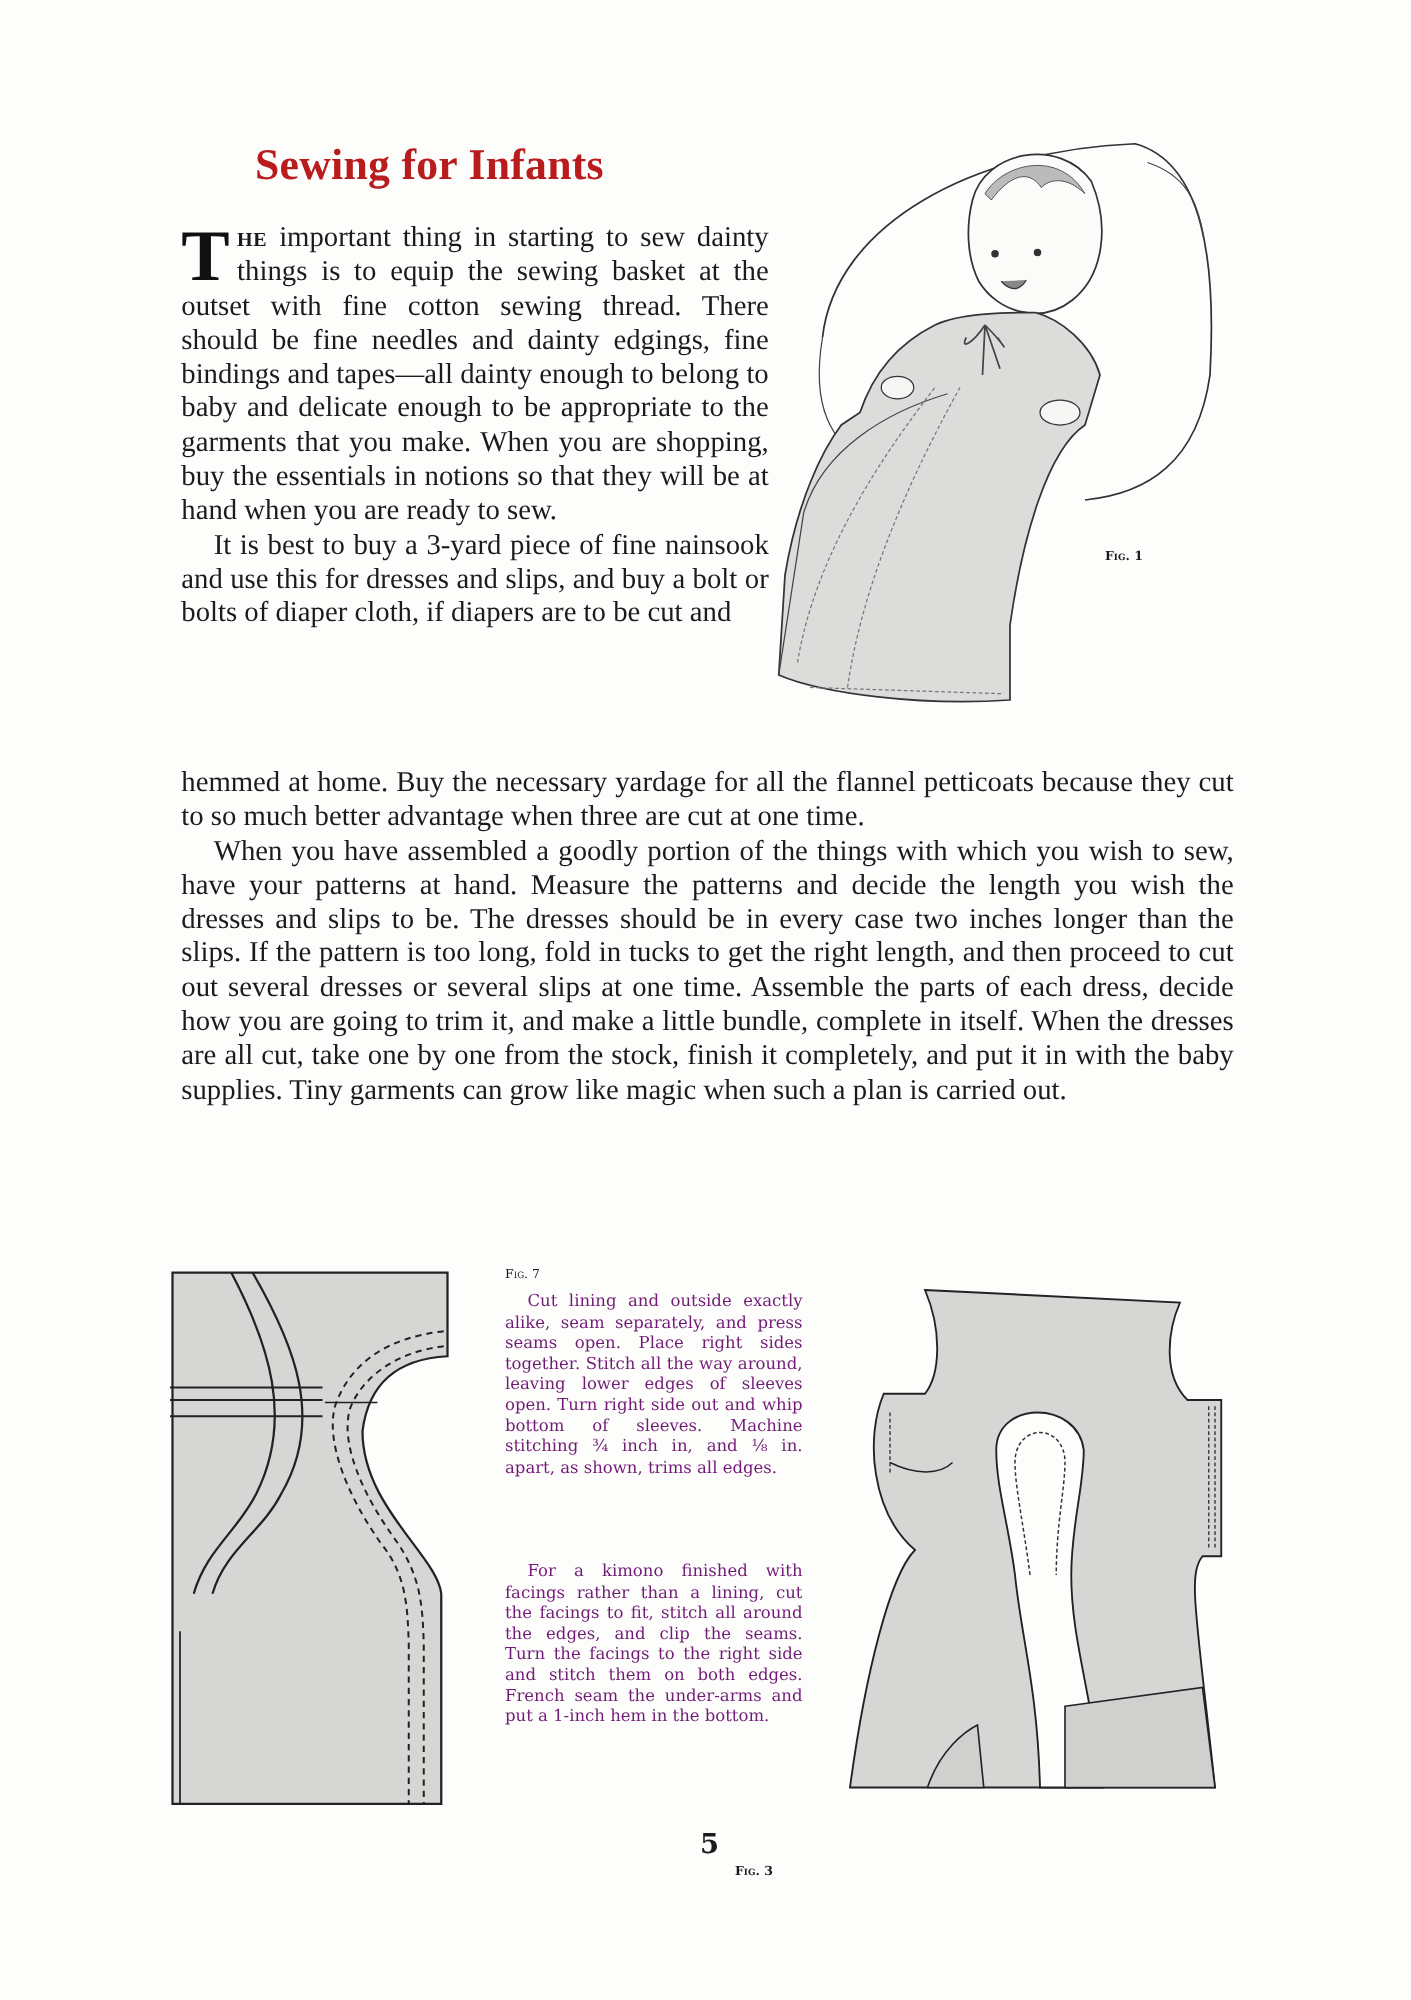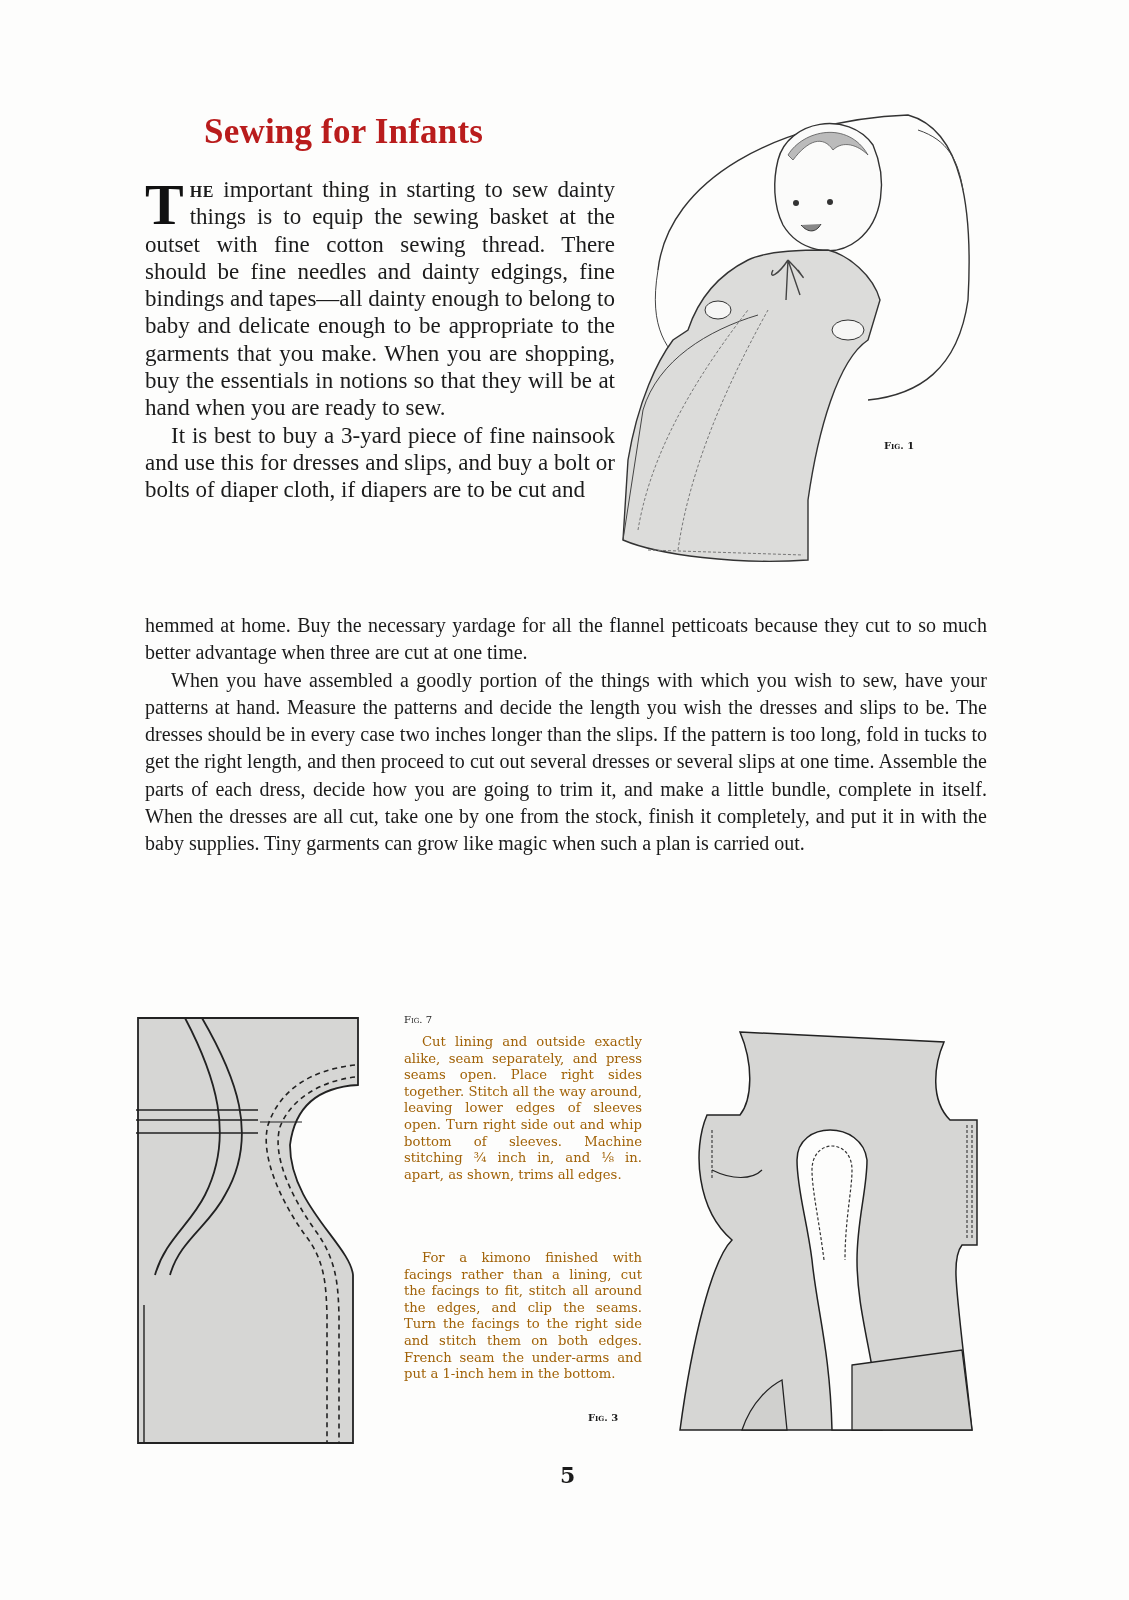--- a/index.html
+++ b/index.html
@@ -16,29 +16,29 @@
     font-size: 23px; line-height: 27.3px; text-align: justify;
   }
   .col-text p { margin: 0; }
   .dropcap {
     float: left; font-size: 58px; line-height: 46px; margin: 6px 6px 0 0; font-weight: bold; color: #111;
   }
   .smallcaps { font-variant: small-caps; letter-spacing: 0.5px; font-weight: bold; }
   .indent { text-indent: 26px; }
   .full-text {
     position: absolute; left: 145px; top: 612px; width: 842px;
-    font-size: 20px; line-height: 27.3px; text-align: justify;
+    font-size: 23px; line-height: 27.3px; text-align: justify;
   }
   .full-text p { margin: 0; }
   .fig-label {
     position: absolute; font-family: "DejaVu Serif", serif; font-size: 10px; font-weight: bold; font-variant: small-caps;
   }
   .caption {
     position: absolute; left: 404px; width: 238px;
-    font-family: "DejaVu Serif", serif; font-size: 13.2px; line-height: 16.6px; text-align: justify; color: #a16207;
+    font-family: "DejaVu Serif", serif; font-size: 13.2px; line-height: 16.6px; text-align: justify; color: #701a75;
   }
   .caption p { margin: 0; }
   .page-num {
     position: absolute; left: 560px; top: 1462px; font-family: "DejaVu Serif", serif; font-weight: bold; font-size: 22px;
   }
   svg { position: absolute; }
 </style>
 </head>
 <body>
 
@@ -90,21 +90,21 @@
   <path d="M225 62 C 190 66, 160 85, 150 112 C 142 140, 160 180, 185 215 C 207 245, 208 270, 209 300 L 209 428" fill="none" stroke="#222" stroke-width="1.6" stroke-dasharray="5 4"></path>
 </svg>
 
 <div class="fig-label" style="left:404px; top:1014px; font-weight:normal;">Fig. 7</div>
 <div class="caption" style="top:1034px;">
   <p style="text-indent:18px;">Cut lining and outside exactly alike, seam separately, and press seams open. Place right sides together. Stitch all the way around, leaving lower edges of sleeves open. Turn right side out and whip bottom of sleeves. Machine stitching ¾ inch in, and ⅛ in. apart, as shown, trims all edges.</p>
 </div>
 <div class="caption" style="top:1250px;">
   <p style="text-indent:18px;">For a kimono finished with facings rather than a lining, cut the facings to fit, stitch all around the edges, and clip the seams. Turn the facings to the right side and stitch them on both edges. French seam the under-arms and put a 1-inch hem in the bottom.</p>
 </div>
-<div class="fig-label" style="left:588px; top:1412px;">Fig. 3</div>
+<div class="fig-label" style="left:588px; top:1492px;">Fig. 3</div>
 
 <svg style="left:672px; top:1020px;" width="310" height="420" viewBox="0 0 310 420">
   <path d="M68 12 L 272 22 C 262 45, 258 80, 278 100 L 305 100 L 305 225 L 290 225 C 278 240, 285 270, 300 410 L 8 410 C 20 320, 40 240, 60 220 C 25 190, 20 130, 35 95 L 68 95 C 80 80, 82 45, 68 12 Z" fill="#d6d6d4" stroke="#222" stroke-width="1.5"></path>
   <path d="M140 240 C 135 200, 125 170, 125 140 C 125 100, 190 100, 195 140 C 195 170, 185 200, 185 240 C 185 290, 200 330, 210 410 L 160 410 C 158 330, 145 290, 140 240 Z" fill="#fdfdfc" stroke="#222" stroke-width="1.5"></path>
   <path d="M152 240 C 147 200, 140 170, 140 150 C 140 118, 180 118, 180 150 C 180 170, 173 200, 173 240" fill="none" stroke="#333" stroke-width="1.2" stroke-dasharray="3 2"></path>
   <path d="M295 105 L 295 218 M300 105 L 300 218" stroke="#333" stroke-width="1.1" stroke-dasharray="3 2"></path>
   <path d="M40 110 L 40 160" stroke="#333" stroke-width="1.1" stroke-dasharray="3 2"></path>
   <path d="M40 150 C 60 160, 80 160, 90 150" fill="none" stroke="#222" stroke-width="1.2"></path>
   <path d="M180 345 L 290 330 L 300 410 L 180 410 Z" fill="#d0d0ce" stroke="#222" stroke-width="1.3"></path>
   <path d="M70 410 C 80 380, 100 365, 110 360 L 115 410 Z" fill="#d0d0ce" stroke="#222" stroke-width="1.3"></path>

